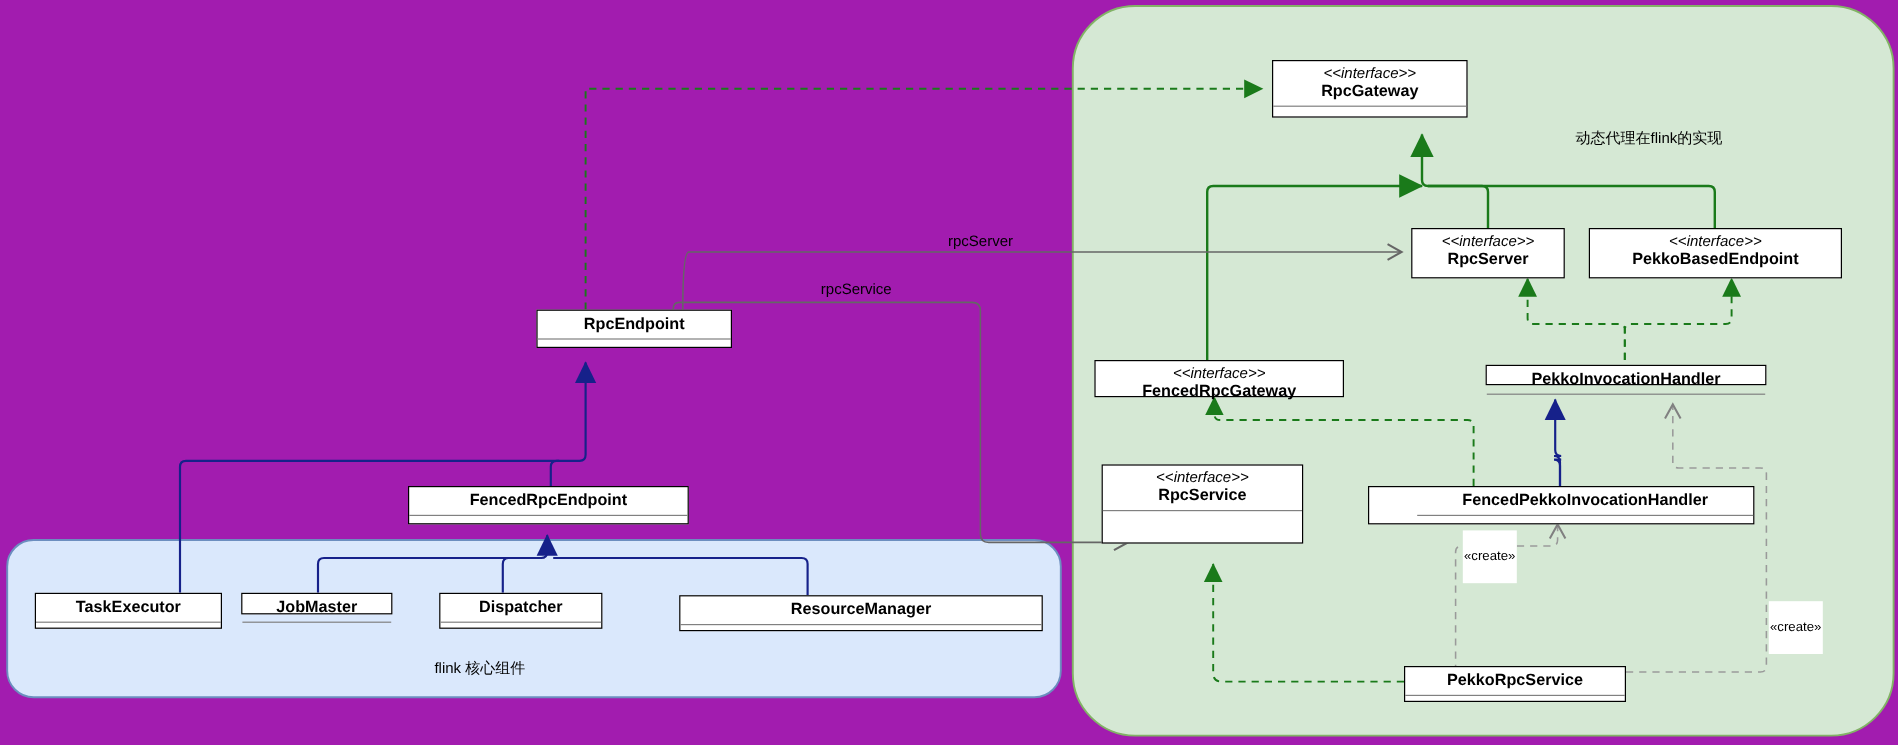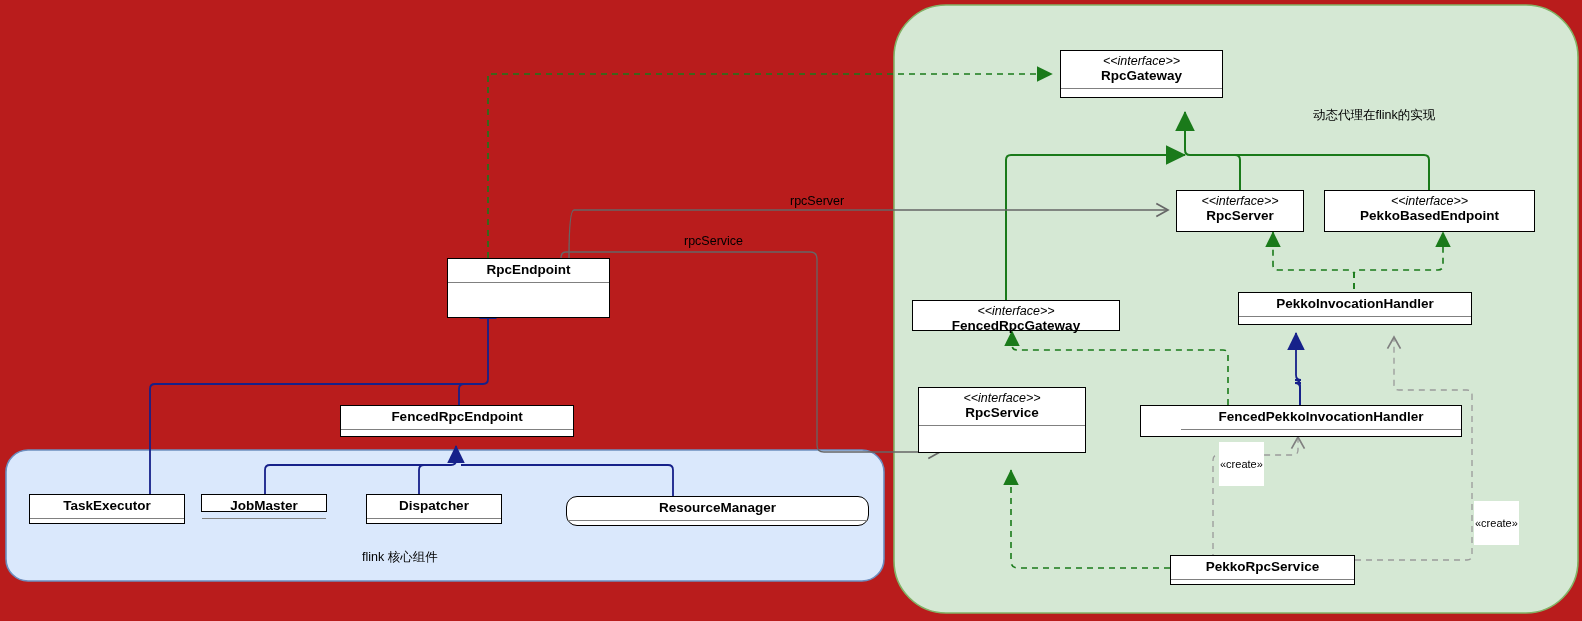--- a/index.html
+++ b/index.html
@@ -1,17 +1,17 @@
 <!DOCTYPE html>
 <html><head>
 <meta charset="utf-8">
 <style>
   html,body{margin:0;padding:0;background:#ffffff;}
   body{font-family:"Liberation Sans","DejaVu Sans",sans-serif;}
-  #canvas{position:relative;width:1582px;height:621px;overflow:hidden;background:#b91c1c;}
+  #canvas{position:relative;width:1582px;height:621px;overflow:hidden;background:#a21caf;}
   svg.layer{position:absolute;left:0;top:0;width:1582px;height:621px;pointer-events:none;}
   .uml-box{position:absolute;background:#ffffff;border:1.6px solid #000000;box-sizing:border-box;
            display:flex;flex-direction:column;}
   .uml-box .title{flex:0 0 auto;text-align:center;padding:3px 4px 4px 4px;}
   .uml-box .stereo{display:block;font-style:italic;font-size:12.5px;color:#000;line-height:14px;}
   .uml-box .cname{display:block;font-weight:bold;font-size:13.5px;color:#000;line-height:16px;}
   .uml-box .compartment{border-top:1.4px solid #808080;flex:1 1 auto;}
   .uml-box.thin .compartment{flex:0 0 6px;}
   .region-label{position:absolute;font-size:12.5px;color:#000;white-space:nowrap;}
   .edge-label{position:absolute;font-size:12.5px;color:#000;background:transparent;white-space:nowrap;}
@@ -102,21 +102,21 @@
     </div>
   </div>
 
   <div class="uml-box" style="left:912px;top:300px;width:208px;height:31px;">
     <div class="title">
       <span class="stereo">&lt;&lt;interface&gt;&gt;</span>
       <span class="cname">FencedRpcGateway</span>
     </div>
   </div>
 
-  <div class="uml-box thin" style="left:1238px;top:292px;width:234px;height:33px;">
+  <div class="uml-box thin" style="left:1238px;top:304px;width:234px;height:17px;">
     <div class="title">
       <span class="cname">PekkoInvocationHandler</span>
     </div>
     <div class="compartment"></div>
   </div>
 
   <div class="uml-box" style="left:918px;top:387px;width:168px;height:66px;">
     <div class="title">
       <span class="stereo">&lt;&lt;interface&gt;&gt;</span>
       <span class="cname">RpcService</span>
@@ -131,21 +131,21 @@
     <div class="compartment"></div>
   </div>
 
   <div class="uml-box thin" style="left:1170px;top:555px;width:185px;height:30px;">
     <div class="title">
       <span class="cname">PekkoRpcService</span>
     </div>
     <div class="compartment"></div>
   </div>
 
-  <div class="uml-box" style="left:447px;top:258px;width:163px;height:60px;">
+  <div class="uml-box" style="left:447px;top:258px;width:163px;height:32px;">
     <div class="title">
       <span class="cname">RpcEndpoint</span>
     </div>
     <div class="compartment"></div>
   </div>
 
   <div class="uml-box thin" style="left:340px;top:405px;width:234px;height:32px;">
     <div class="title">
       <span class="cname">FencedRpcEndpoint</span>
     </div>
@@ -166,21 +166,21 @@
     <div class="compartment"></div>
   </div>
 
   <div class="uml-box thin" style="left:366px;top:494px;width:136px;height:30px;">
     <div class="title">
       <span class="cname">Dispatcher</span>
     </div>
     <div class="compartment"></div>
   </div>
 
-  <div class="uml-box thin" style="left:566px;top:496px;width:303px;height:30px;border-radius:11px;">
+  <div class="uml-box thin" style="left:566px;top:496px;width:303px;height:30px;">
     <div class="title">
       <span class="cname">ResourceManager</span>
     </div>
     <div class="compartment"></div>
   </div>
 
   <div class="region-label" style="left:1313px;top:62px;margin-top:45px;">动态代理在flink的实现</div>
   <div class="region-label" style="left:362px;top:549px;">flink 核心组件</div>
 
   <div class="edge-label" style="left:790px;top:194px;">rpcServer</div>

